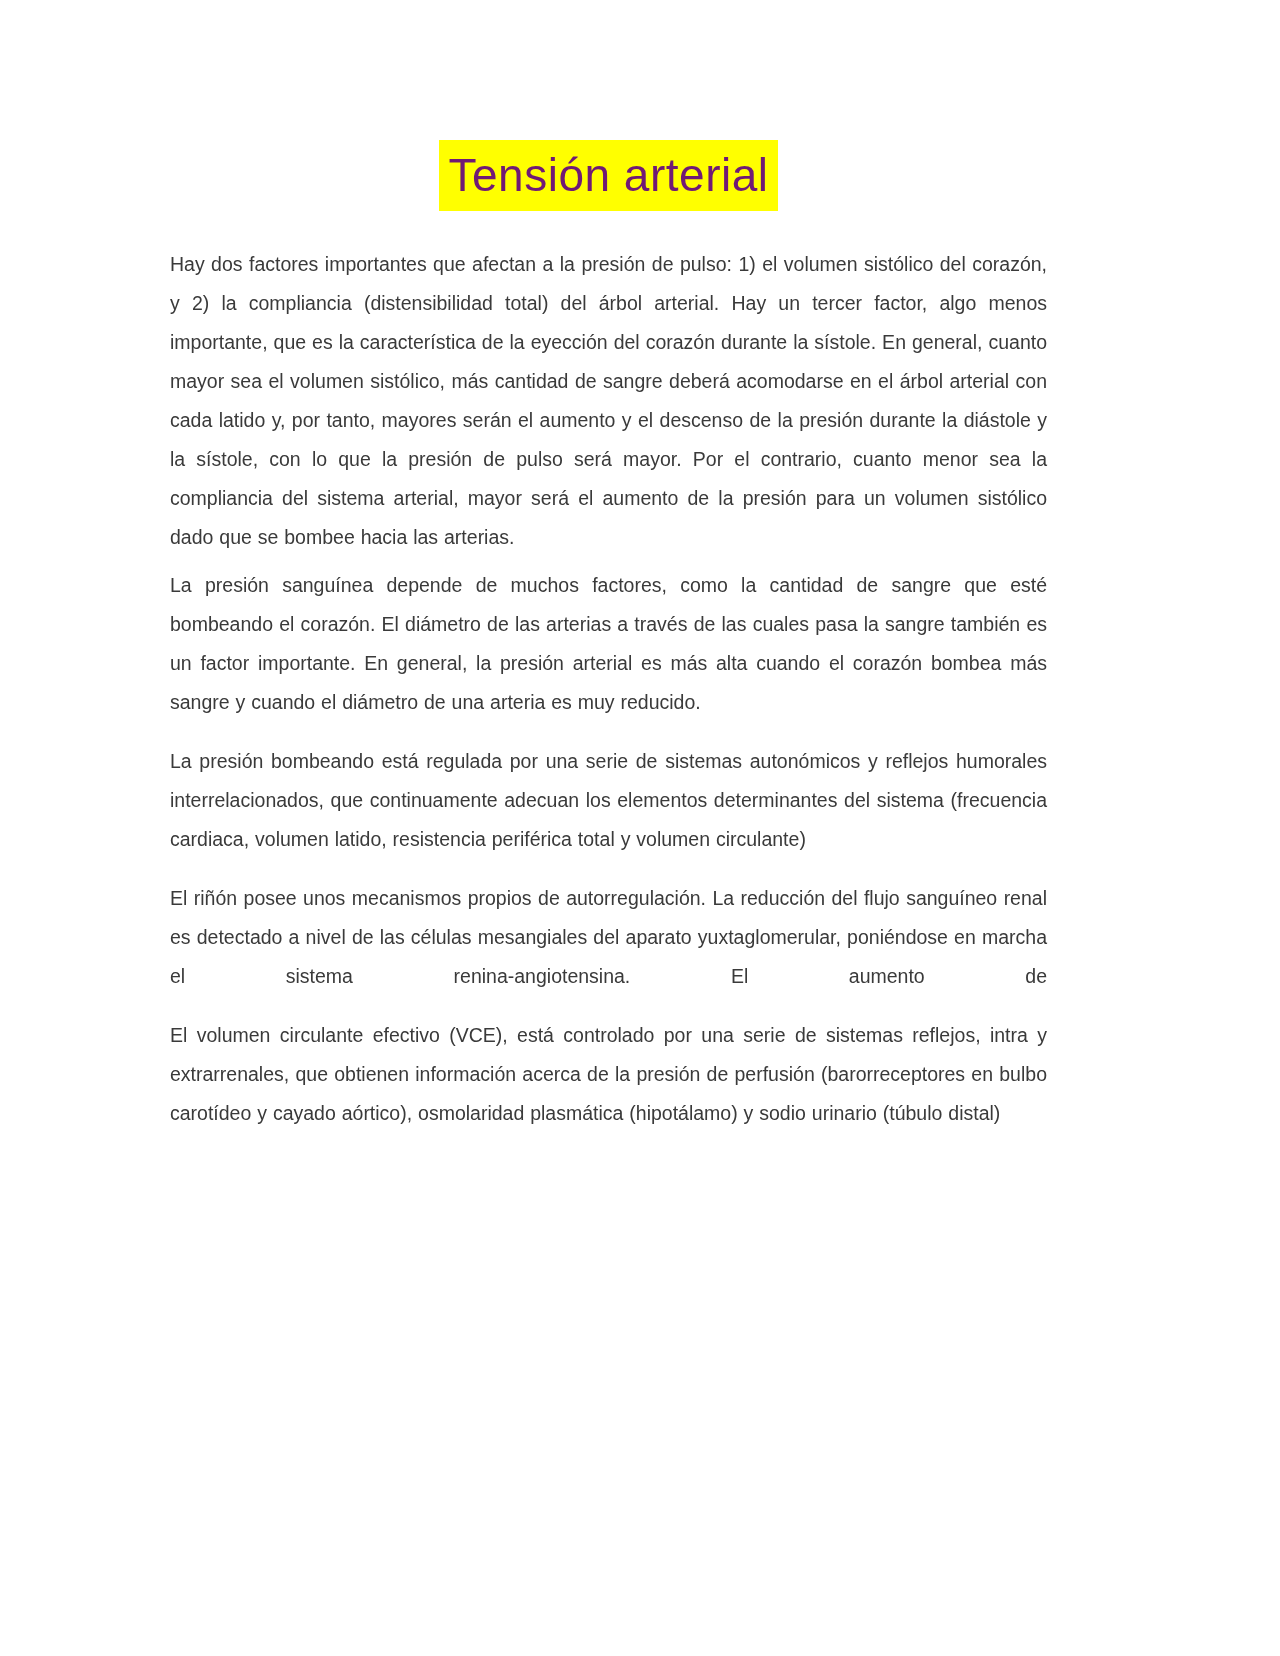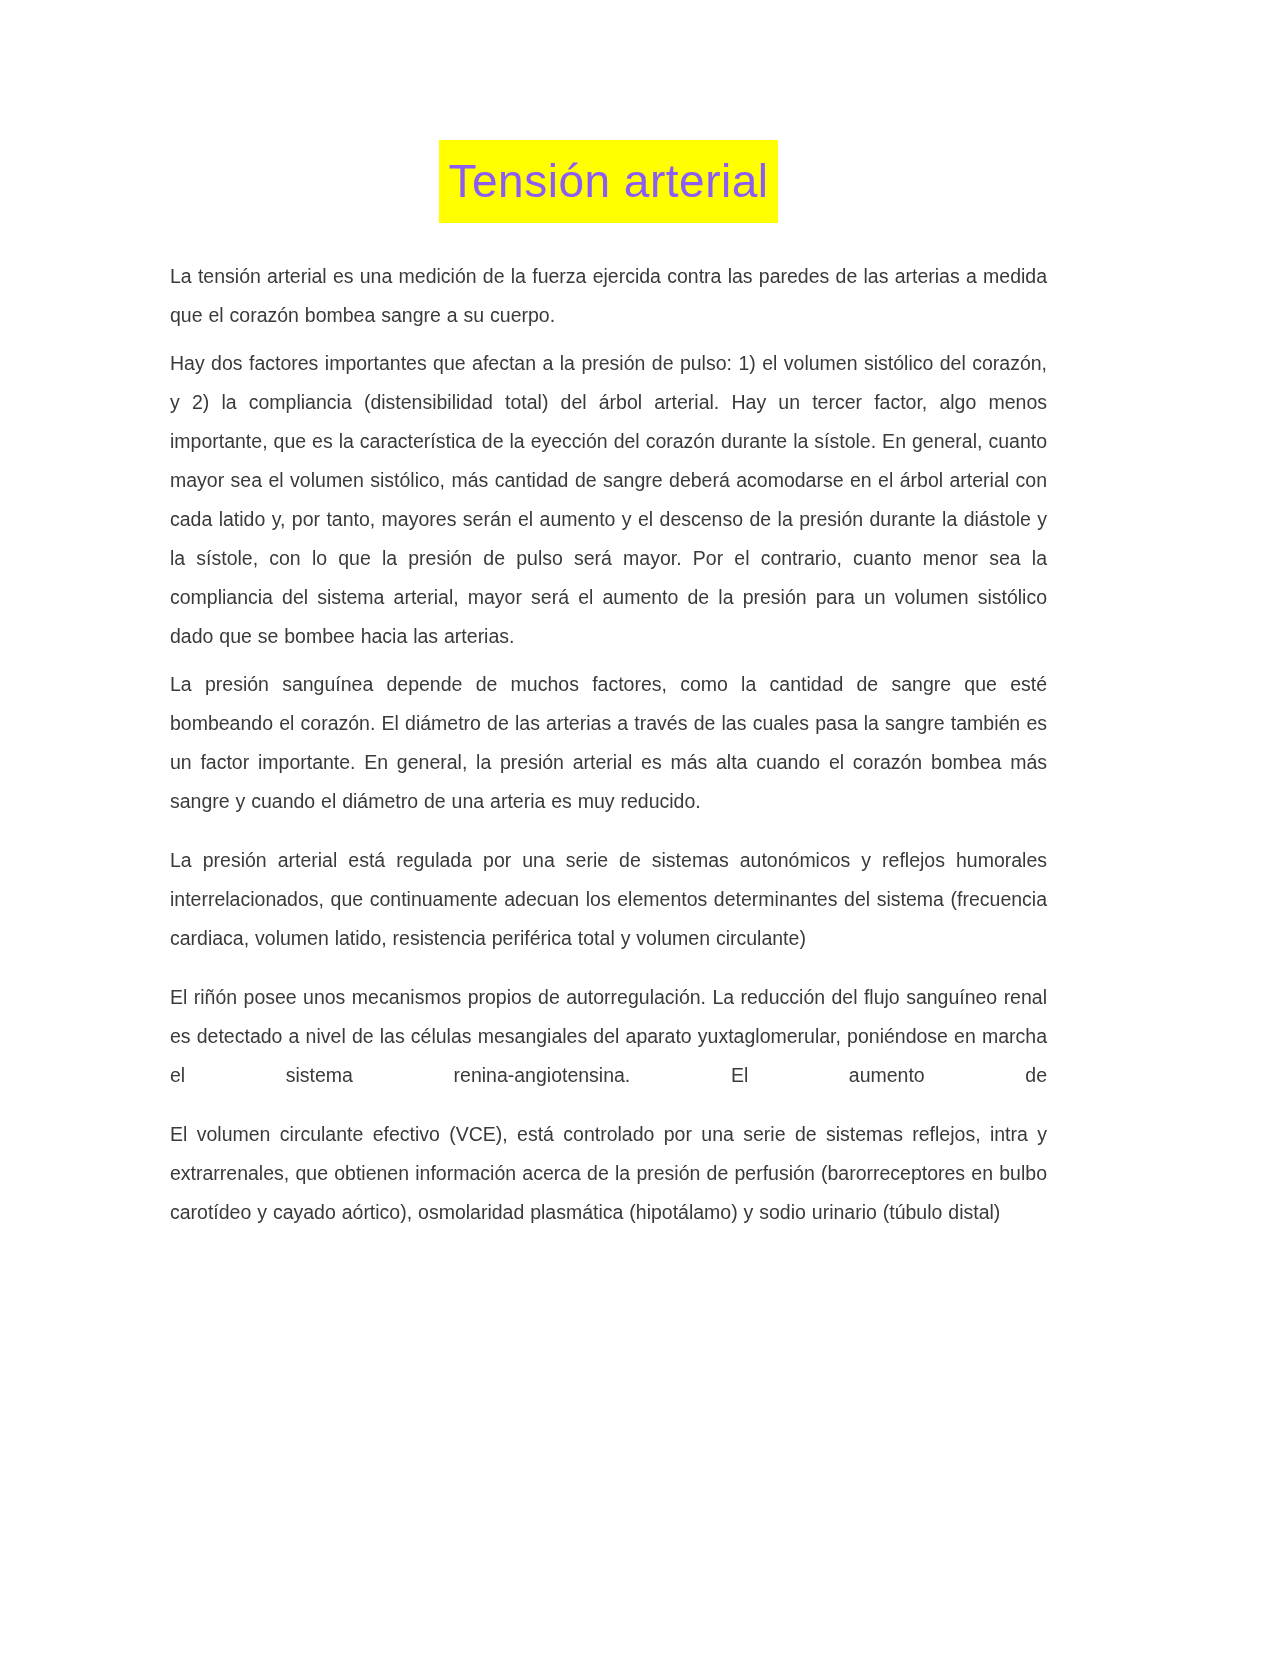--- a/index.html
+++ b/index.html
@@ -18,25 +18,25 @@
     top: 140px;
     width: 877px;
   }
   .title-wrap {
     text-align: center;
     margin-bottom: 34px;
   }
   .title-highlight {
     display: inline-block;
     background: #ffff00;
-    color: #8b5cf6;
+    color: #701a75;
     font-size: 46px;
     font-weight: 400;
     line-height: 1.45;
-    padding: 8px 10px;
+    padding: 2px 10px;
     letter-spacing: 0.5px;
   }
   .para {
     font-size: 19.5px;
     line-height: 39px;
     text-align: justify;
     margin-bottom: 9px;
     word-spacing: 0.5px;
   }
   .para.extra-gap {
@@ -48,26 +48,25 @@
 </style>
 </head>
 <body>
 
 <div class="page-content">
 
   <h1 class="title-wrap">
     <span class="title-highlight">Tensión arterial</span>
   </h1>
 
-  <p class="para">La tensión arterial es una medición de la fuerza ejercida contra las paredes de las arterias a medida que el corazón bombea sangre a su cuerpo.</p>
 
   <p class="para">Hay dos factores importantes que afectan a la presión de pulso: 1) el volumen sistólico del corazón, y 2) la compliancia (distensibilidad total) del árbol arterial. Hay un tercer factor, algo menos importante, que es la característica de la eyección del corazón durante la sístole. En general, cuanto mayor sea el volumen sistólico, más cantidad de sangre deberá acomodarse en el árbol arterial con cada latido y, por tanto, mayores serán el aumento y el descenso de la presión durante la diástole y la sístole, con lo que la presión de pulso será mayor. Por el contrario, cuanto menor sea la compliancia del sistema arterial, mayor será el aumento de la presión para un volumen sistólico dado que se bombee hacia las arterias.</p>
 
   <p class="para">La presión sanguínea depende de muchos factores, como la cantidad de sangre que esté bombeando el corazón. El diámetro de las arterias a través de las cuales pasa la sangre también es un factor importante. En general, la presión arterial es más alta cuando el corazón bombea más sangre y cuando el diámetro de una arteria es muy reducido.</p>
 
 
-  <p class="para extra-gap">La presión arterial está regulada por una serie de sistemas autonómicos y reflejos humorales interrelacionados, que continuamente adecuan los elementos determinantes del sistema (frecuencia cardiaca, volumen latido, resistencia periférica total y volumen circulante)</p>
+  <p class="para extra-gap">La presión bombeando está regulada por una serie de sistemas autonómicos y reflejos humorales interrelacionados, que continuamente adecuan los elementos determinantes del sistema (frecuencia cardiaca, volumen latido, resistencia periférica total y volumen circulante)</p>
 
   <p class="para extra-gap justify-last">El riñón posee unos mecanismos propios de autorregulación. La reducción del flujo sanguíneo renal es detectado a nivel de las células mesangiales del aparato yuxtaglomerular, poniéndose en marcha el sistema renina-angiotensina. El aumento de</p>
 
   <p class="para extra-gap">El volumen circulante efectivo (VCE), está controlado por una serie de sistemas reflejos, intra y extrarrenales, que obtienen información acerca de la presión de perfusión (barorreceptores en bulbo carotídeo y cayado aórtico), osmolaridad plasmática (hipotálamo) y sodio urinario (túbulo distal)</p>
 
 </div>
 
 </body></html>

